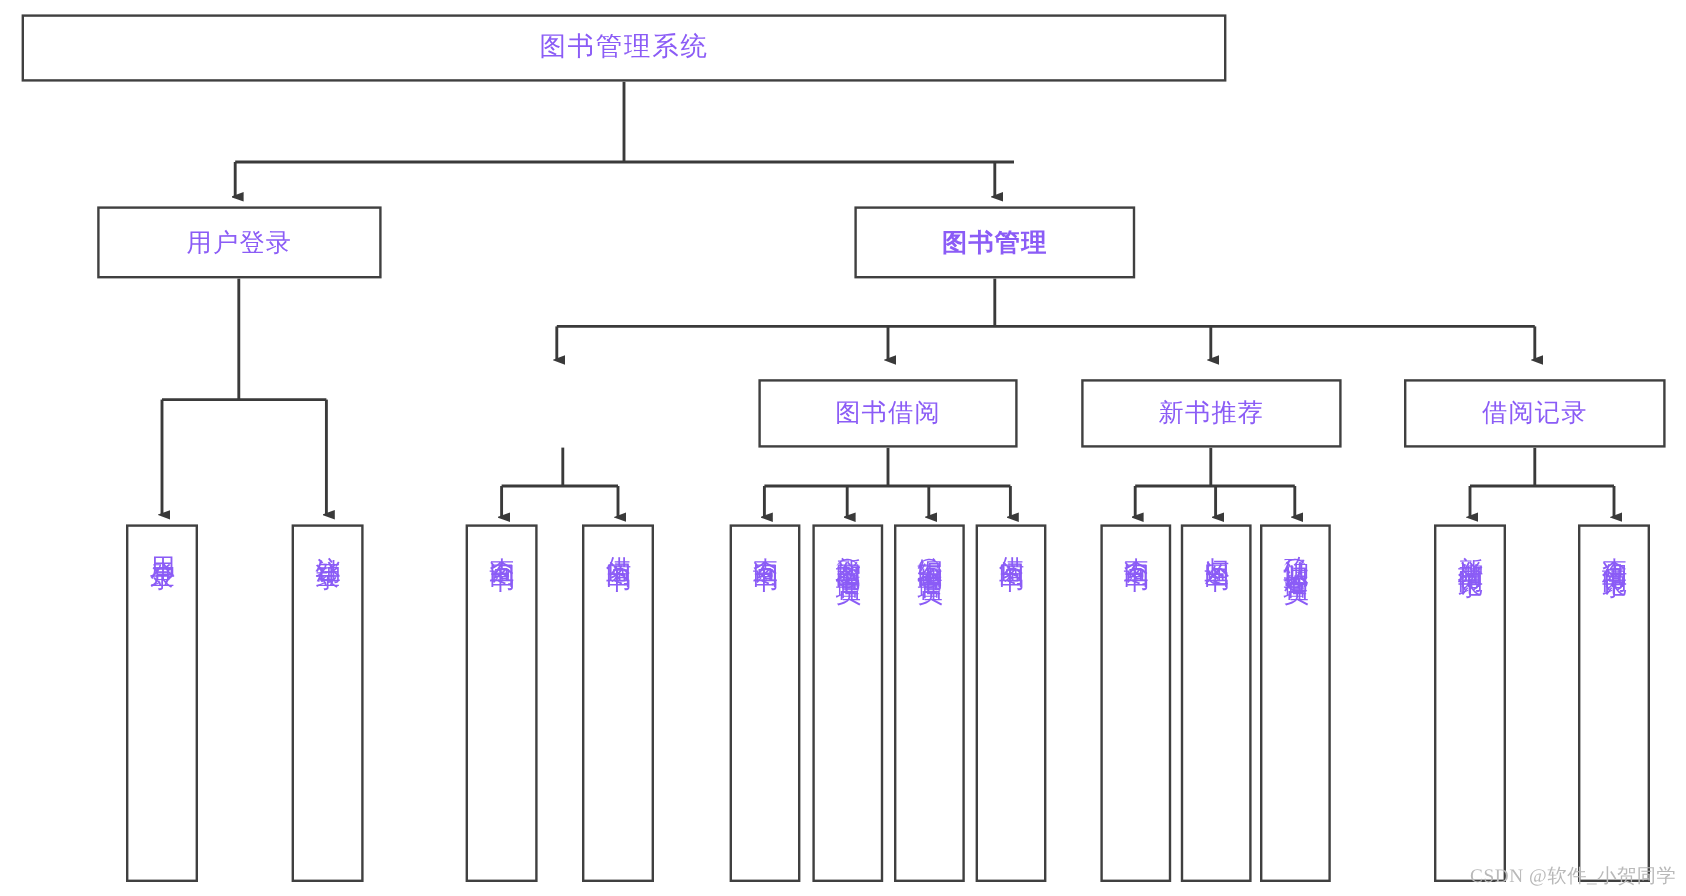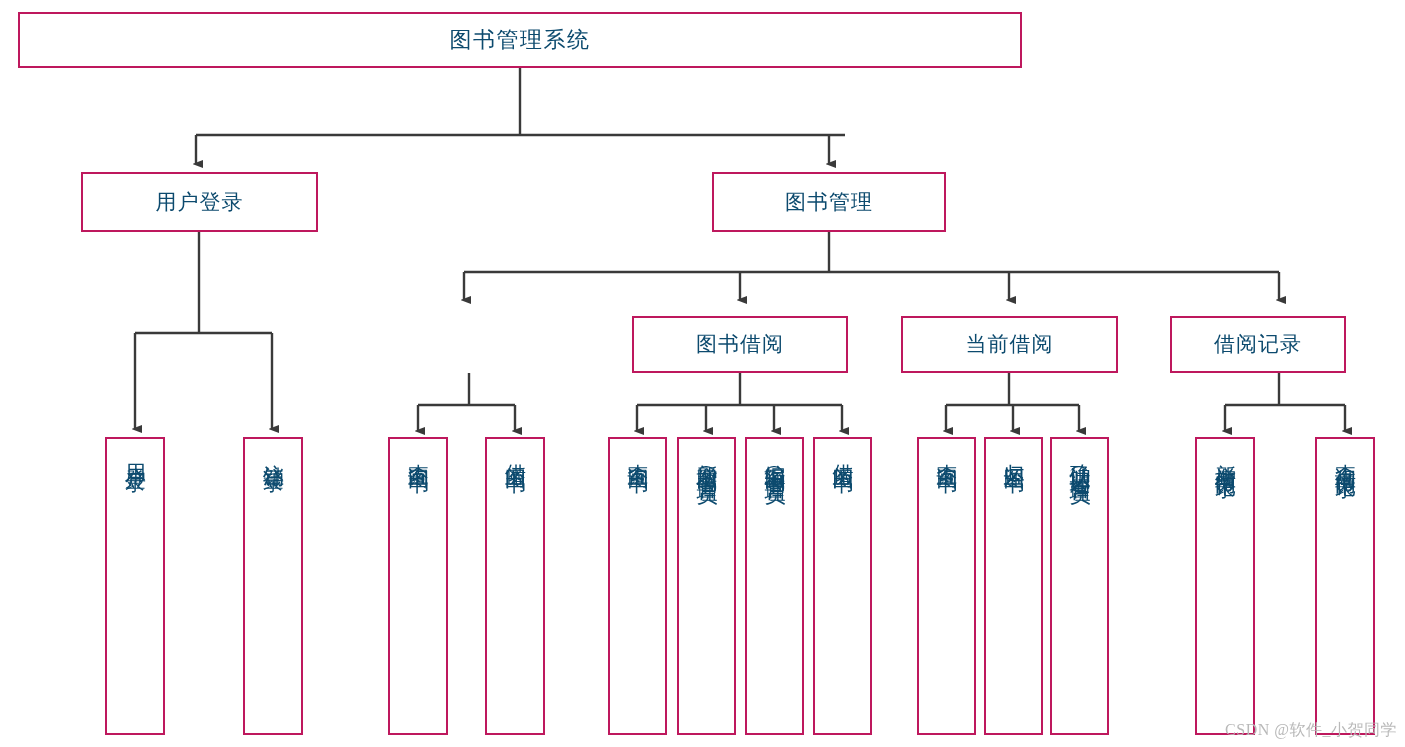--- a/index.html
+++ b/index.html
@@ -23,25 +23,25 @@
     left: 0;
     top: 0;
     width: 1405px;
     height: 747px;
     pointer-events: none;
   }
   .node {
     position: absolute;
     box-sizing: border-box;
     background: #ffffff;
-    border: 2px solid #be185d;
+    border: 2px solid #404040;
     display: flex;
     align-items: center;
     justify-content: center;
-    color: #0c4a6e;
+    color: #8b5cf6;
   }
   .node-label {
     display: block;
     text-align: center;
     line-height: 1.15;
     white-space: nowrap;
   }
   
   .node.horiz .node-label {
     font-size: 21px;
@@ -131,31 +131,31 @@
     </g>
   </svg>
 
   <div class="node horiz root" style="left:18px; top:12px; width:1004px; height:56px;">
     <span class="node-label">图书管理系统</span>
   </div>
 
   <div class="node horiz" style="left:81px; top:172px; width:237px; height:60px;">
     <span class="node-label">用户登录</span>
   </div>
-  <div class="node horiz" style="left:712px; top:172px; width:234px; height:60px;">
+  <div class="node horiz" style="left:712px; top:172px; width:234px; height:60px;font-weight:bold;">
     <span class="node-label">图书管理</span>
   </div>
 
   <div class="node horiz" style="left:632px; top:316px; width:216px; height:57px;">
     <span class="node-label">图书借阅</span>
   </div>
   <div class="node horiz" style="left:901px; top:316px; width:217px; height:57px;">
-    <span class="node-label">当前借阅</span>
-  </div>
-  <div class="node horiz" style="left:1170px; top:316px; width:176px; height:57px;">
+    <span class="node-label">新书推荐</span>
+  </div>
+  <div class="node horiz" style="left:1170px; top:316px; width:218px; height:57px;">
     <span class="node-label">借阅记录</span>
   </div>
 
   <div class="node vert" style="left:105px; top:437px; width:60px; height:298px;">
     <span class="node-label">用户登录</span>
   </div>
   <div class="node vert" style="left:243px; top:437px; width:60px; height:298px;">
     <span class="node-label">注销登录</span>
   </div>
 

